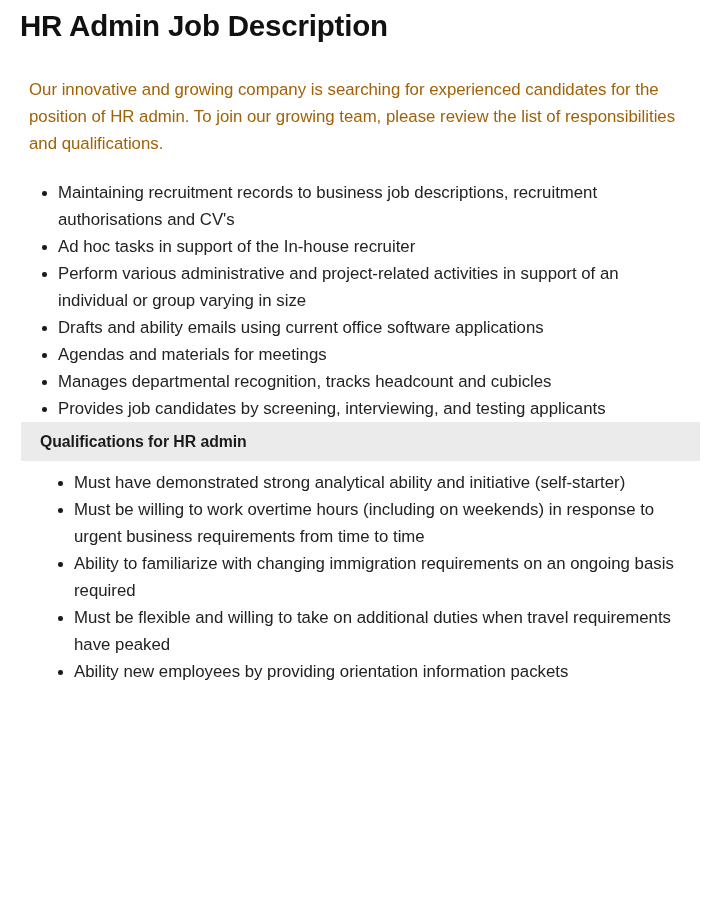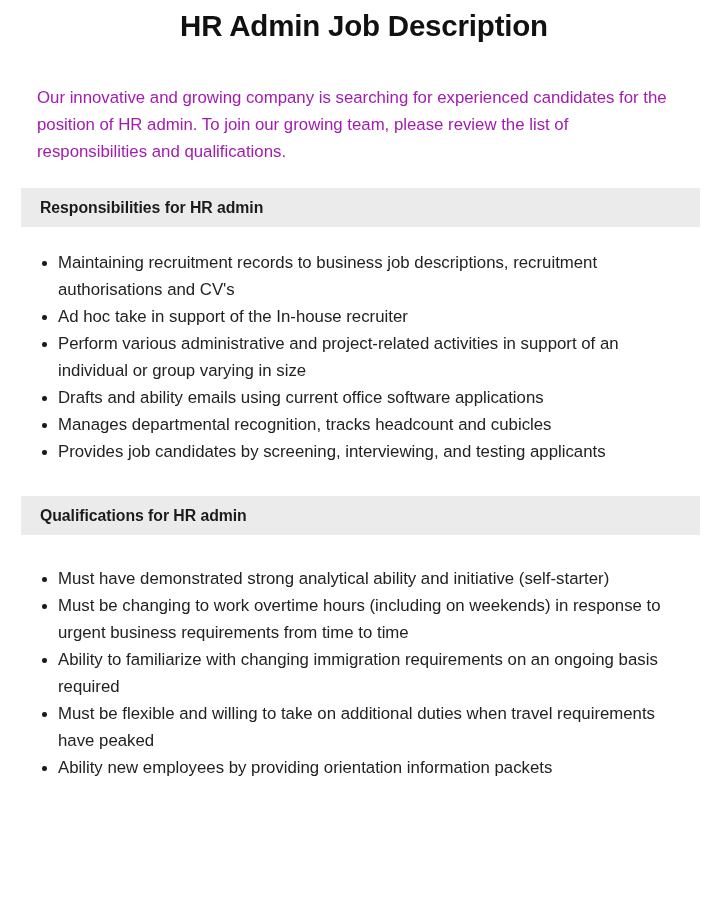--- a/index.html
+++ b/index.html
@@ -20,35 +20,35 @@
     position: relative;
     width: 720px;
     height: 921px;
     box-sizing: border-box;
   }
 
   
   .doc-title {
     margin: 0;
     padding: 6px 12px 0 20px;
-    text-align: center;
+    text-align: left;
     font-size: 29.5px;
     line-height: 40px;
     font-weight: 700;
     letter-spacing: -0.2px;
     color: #111111;
   }
 
   
   .intro {
-    margin: 16px;
+    margin: 8px;
     padding: 22px 32px 0 21px;
     font-size: 16.8px;
     line-height: 27px;
-    color: #a21caf;
+    color: #a16207;
     text-align: left;
   }
 
   
   .section-bar {
     margin: 0;
     box-sizing: border-box;
     width: 679px;
     margin-left: 21px;
     background: #ebebeb;
@@ -59,21 +59,21 @@
   }
   .section-bar .section-title {
     font-size: 15.8px;
     font-weight: 700;
     line-height: 20px;
     color: #1b1b1b;
     letter-spacing: -0.05px;
   }
 
   #responsibilities-bar { margin-top: 23px; }
-  #qualifications-bar   { margin-top: 31px; }
+  #qualifications-bar   { }
 
   
   ul.bullet-list {
     list-style: none;
     margin: 0;
     padding: 0;
   }
   ul.bullet-list li {
     position: relative;
     font-size: 16.8px;
@@ -88,49 +88,47 @@
     position: absolute;
     left: 42px;
     top: 12px;
     width: 4.6px;
     height: 4.6px;
     border-radius: 50%;
     background: #1a1a1a;
   }
 
   #responsibilities-list { margin-top: 22px; }
-  #qualifications-list   { margin-top: 30px; }
+  #qualifications-list   { margin-top: 8px; padding-left: 16px; }
 </style>
 </head>
 <body>
 
 <div class="page">
 
   <h1 class="doc-title">HR Admin Job Description</h1>
 
   <p class="intro">Our innovative and growing company is searching for experienced candidates for the position of HR admin. To join our growing team, please review the list of responsibilities and qualifications.</p>
 
-  <div class="section-bar" id="responsibilities-bar">
-    <span class="section-title">Responsibilities for HR admin</span>
-  </div>
 
   <ul class="bullet-list" id="responsibilities-list">
     <li>Maintaining recruitment records to business job descriptions, recruitment authorisations and CV's</li>
-    <li>Ad hoc take in support of the In-house recruiter</li>
+    <li>Ad hoc tasks in support of the In-house recruiter</li>
     <li>Perform various administrative and project-related activities in support of an individual or group varying in size</li>
     <li>Drafts and ability emails using current office software applications</li>
+    <li>Agendas and materials for meetings</li>
     <li>Manages departmental recognition, tracks headcount and cubicles</li>
     <li>Provides job candidates by screening, interviewing, and testing applicants</li>
   </ul>
 
   <div class="section-bar" id="qualifications-bar">
     <span class="section-title">Qualifications for HR admin</span>
   </div>
 
   <ul class="bullet-list" id="qualifications-list">
     <li>Must have demonstrated strong analytical ability and initiative (self-starter)</li>
-    <li>Must be changing to work overtime hours (including on weekends) in response to urgent business requirements from time to time</li>
+    <li>Must be willing to work overtime hours (including on weekends) in response to urgent business requirements from time to time</li>
     <li>Ability to familiarize with changing immigration requirements on an ongoing basis required</li>
     <li>Must be flexible and willing to take on additional duties when travel requirements have peaked</li>
     <li>Ability new employees by providing orientation information packets</li>
   </ul>
 
 </div>
 
 </body></html>

